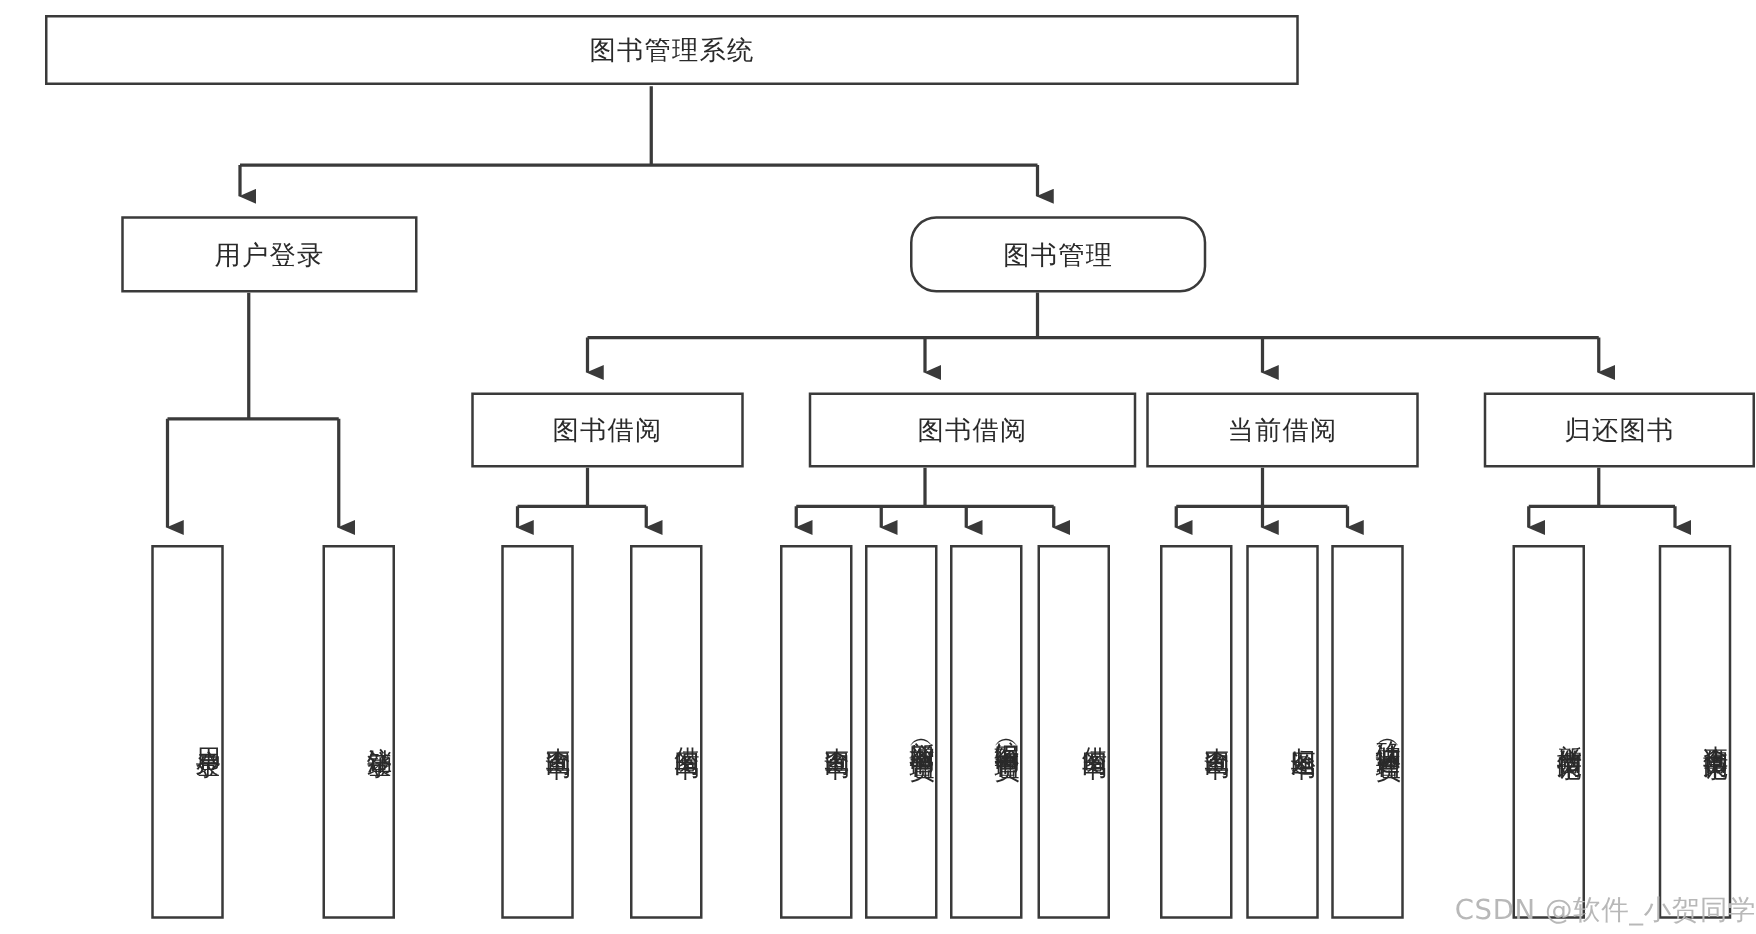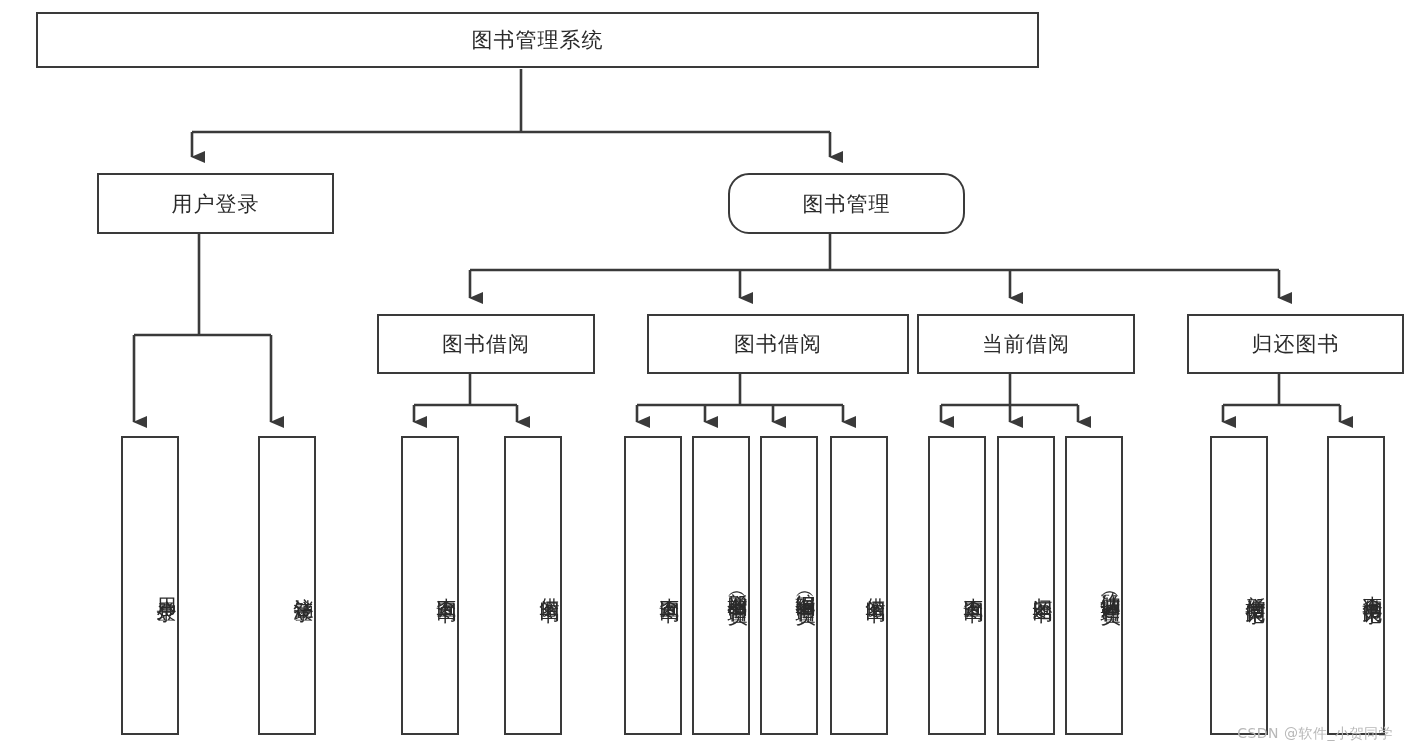--- a/index.html
+++ b/index.html
@@ -51,23 +51,23 @@
     align-items: flex-start;
     justify-content: center;
   }
   .node.vert .label {
     writing-mode: vertical-rl;
     text-orientation: upright;
     white-space: nowrap;
   }
   .watermark {
     position: absolute;
-    right: 12px;
+    right: 0;
     bottom: 4px;
-    font-size: 14px;
+    font-size: 22px;
     color: #b8b8b8;
     white-space: nowrap;
     letter-spacing: 0.5px;
   }
 </style>
 </head>
 <body>
 
 <div id="diagram-root">
 

